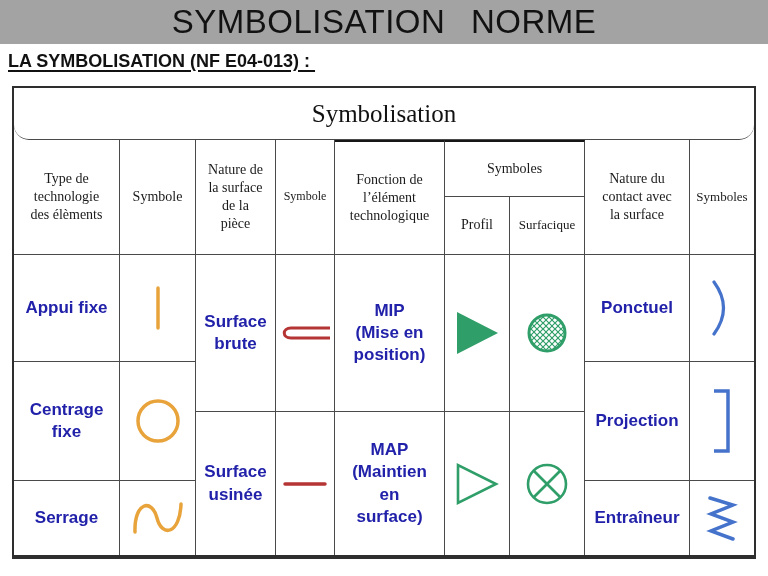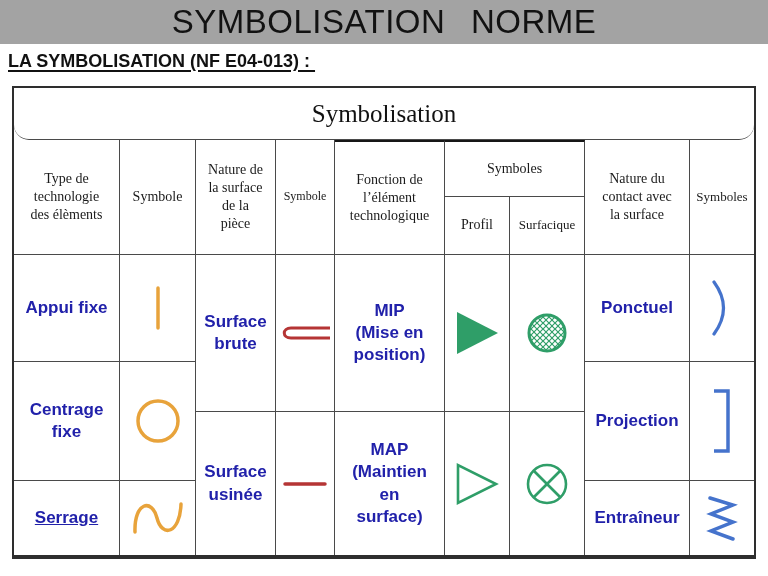--- a/index.html
+++ b/index.html
@@ -33,21 +33,21 @@
   .tbl-title{font-family:"Liberation Serif",serif;font-size:25px;color:#111;border-radius:15px;}
   .blue{font-weight:bold;font-size:17px;color:#2121aa;line-height:1.3;white-space:pre-line;}
 
   
   .a-title{grid-area:1/1/2/10;}
   .a-htype{grid-area:2/1/4/2;}  .a-hsym1{grid-area:2/2/4/3;}
   .a-hnats{grid-area:2/3/4/4;}  .a-hsym2{grid-area:2/4/4/5;}
   .a-hfonc{grid-area:2/5/4/6;}  .a-hsgrp{grid-area:2/6/3/8;}
   .a-hprof{grid-area:3/6/4/7;}  .a-hproj{grid-area:3/7/4/8;}
   .a-hnatc{grid-area:2/8/4/9;}  .a-hsym3{grid-area:2/9/4/10;}
-  .a-appui{grid-area:4/1/5/2;}  .a-centr{grid-area:5/1/7/2;}  .a-serra{grid-area:7/1/8/2;text-decoration:underline;}
+  .a-appui{grid-area:4/1/5/2;}  .a-centr{grid-area:5/1/7/2;}  .a-serra{grid-area:7/1/8/2;}
   .a-sline{grid-area:4/2/5/3;}  .a-scirc{grid-area:5/2/7/3;}  .a-swave{grid-area:7/2/8/3;}
   .a-brute{grid-area:4/3/6/4;}  .a-usine{grid-area:6/3/8/4;}
   .a-sbrut{grid-area:4/4/6/5;}  .a-susin{grid-area:6/4/8/5;}
   .a-mip{grid-area:4/5/6/6;}    .a-map{grid-area:6/5/8/6;}
   .a-trif{grid-area:4/6/6/7;}   .a-trio{grid-area:6/6/8/7;}
   .a-chat{grid-area:4/7/6/8;}   .a-cx{grid-area:6/7/8/8;}
   .a-ponc{grid-area:4/8/5/9;}   .a-surf{grid-area:5/8/7/9;}  .a-entr{grid-area:7/8/8/9;}
   .a-arc{grid-area:4/9/5/10;}   .a-brk{grid-area:5/9/7/10;}  .a-zig{grid-area:7/9/8/10;}
 </style>
 </head>

